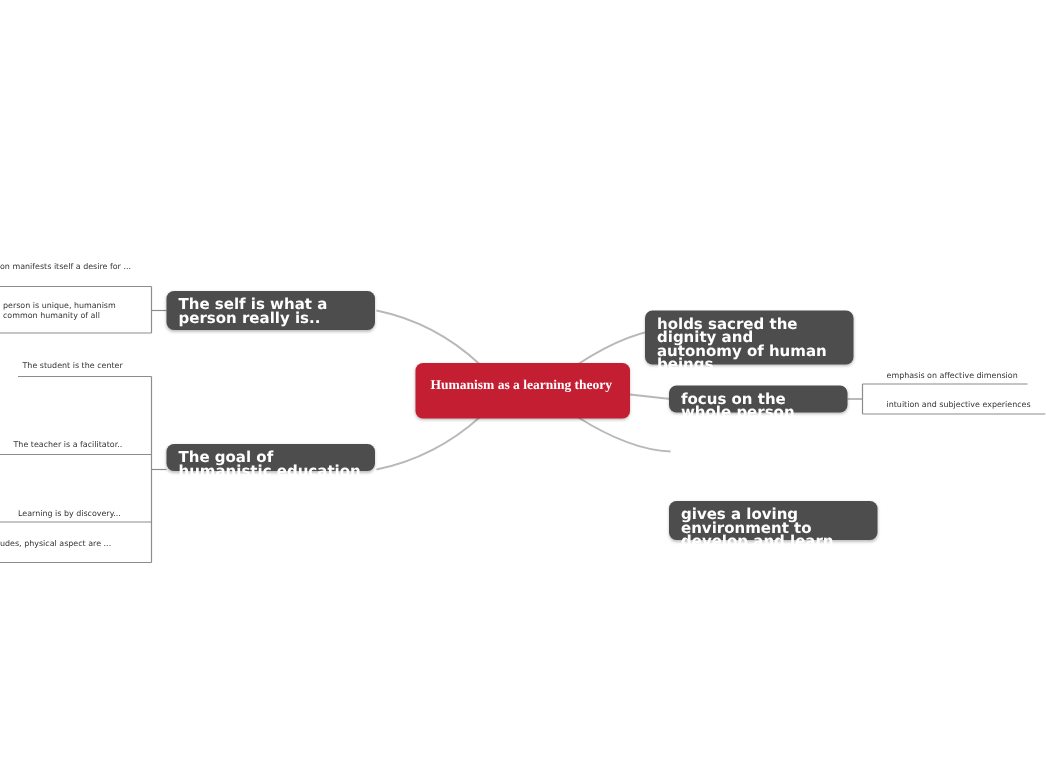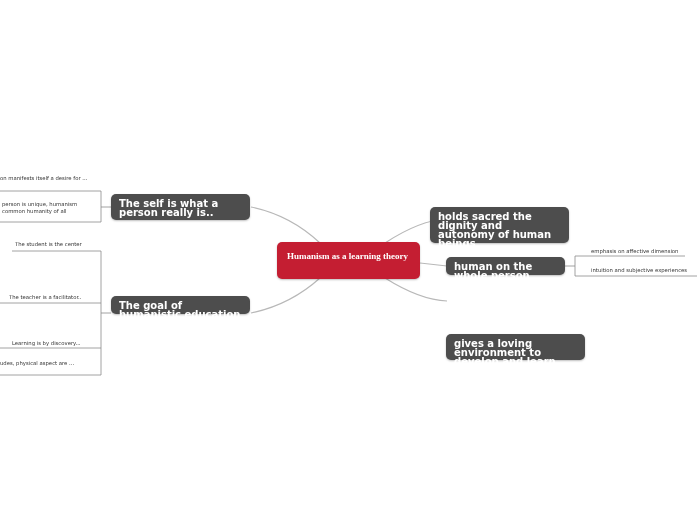--- a/index.html
+++ b/index.html
@@ -59,21 +59,21 @@
 </svg>
 
 <div class="node central" style="left:277px; top:242px; width:143px; height:37px;">
   <span>Humanism as a learning theory</span>
 </div>
 
 <div class="node main" style="left:430px; top:207px; width:139px; height:36px;">
   <span>holds sacred the dignity and autonomy of human beings</span>
 </div>
 <div class="node main" style="left:446px; top:257px; width:119px; height:18px;">
-  <span>human on the whole person</span>
+  <span>focus on the whole person</span>
 </div>
 <div class="node main" style="left:446px; top:288px; width:139px; height:26px;margin-top:46px;">
   <span>gives a loving environment to develop and learn</span>
 </div>
 
 <div class="leaf" style="left:591px; top:248px;">
   <span>emphasis on affective dimension</span>
 </div>
 <div class="leaf" style="left:591px; top:267px;">
   <span>intuition and subjective experiences</span>

